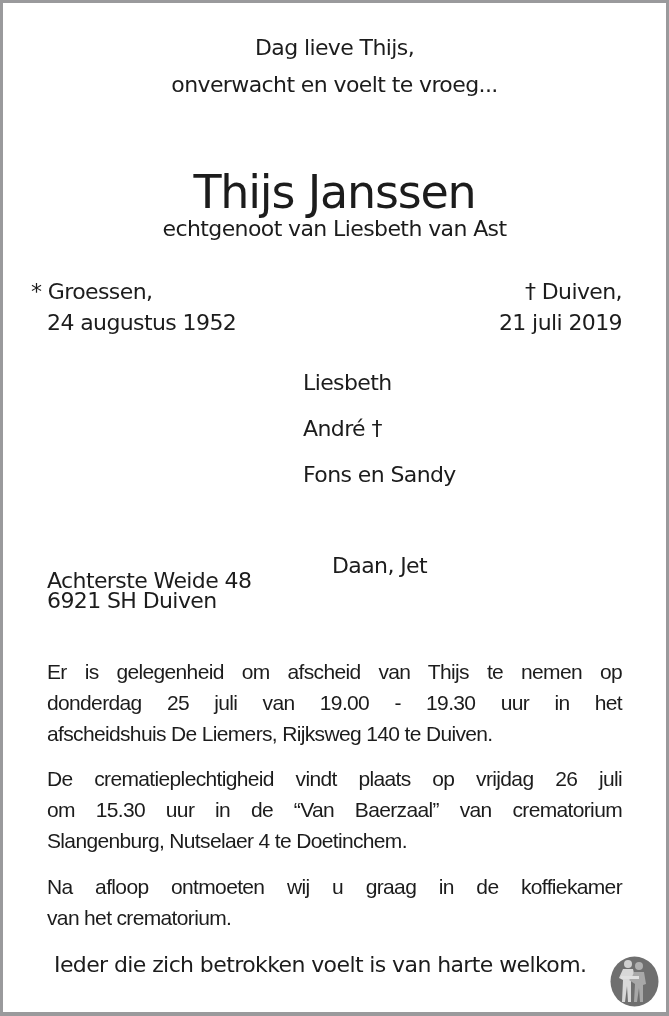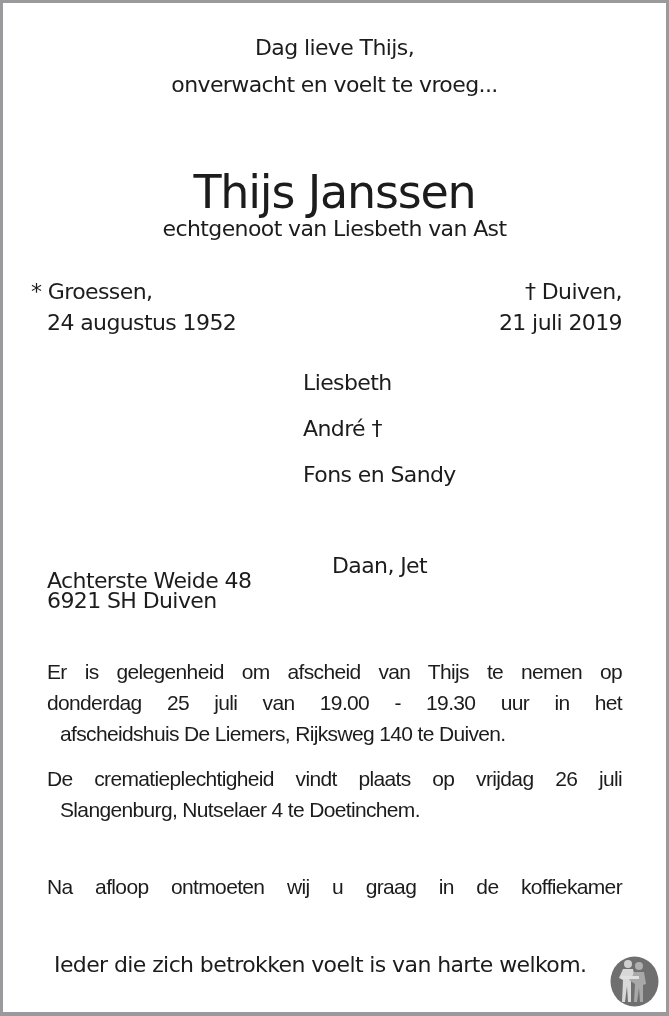--- a/index.html
+++ b/index.html
@@ -28,21 +28,21 @@
   .para {
     position: absolute;
     left: 47px; width: 575px;
     font-family: Liberation Sans, sans-serif;
     color: #1c1c1c;
     font-size: 21px;
     letter-spacing: -0.65px;
     line-height: 31px;
     text-align: justify;
   }
-  .para span.line { display: block; white-space: nowrap; margin-left: 13px; }
+  .para span.line { display: block; white-space: nowrap; }
   .para span.just { display: block; text-align: justify; text-align-last: justify; white-space: normal; }
   .logo {
     position: absolute; left: 609px; top: 956px;
     width: 51px; height: 51px;
   }
 </style>
 </head>
 <body>
 
 <div class="frame"></div>
@@ -69,25 +69,27 @@
 <div class="t" style="left:47px; top:590px;">6921 SH  Duiven</div>
 
 <div class="para" style="top:656px;">
   <span class="just">Er is gelegenheid om afscheid van Thijs te nemen op</span>
   <span class="just">donderdag 25 juli van 19.00 - 19.30 uur in het</span>
   <span class="line">afscheidshuis De Liemers, Rijksweg 140 te Duiven.</span>
 </div>
 
 <div class="para" style="top:763px;">
   <span class="just">De crematieplechtigheid vindt plaats op vrijdag 26 juli</span>
+  <span class="just">om 15.30 uur in de “Van Baerzaal” van crematorium</span>
   <span class="line">Slangenburg, Nutselaer 4 te Doetinchem.</span>
 </div>
 
 <div class="para" style="top:871px;">
   <span class="just">Na afloop ontmoeten wij u graag in de koffiekamer</span>
+  <span class="line">van het crematorium.</span>
 </div>
 
 <div class="t" style="left:54px; top:954px;">Ieder die zich betrokken voelt is van harte welkom.</div>
 
 <div class="logo">
   <svg width="51" height="51" viewBox="0 0 51 51">
     <ellipse cx="25.5" cy="25.5" rx="24" ry="25" fill="#6f6f6f"></ellipse>
 
     <circle cx="19" cy="8" r="4" fill="#d0d0d0"></circle>
     <path d="M14 13 L24 13 L26 22 L22 23 L22 46 L19 46 L18 30 L16 46 L13 46 L14 24 L10 22 Z" fill="#d8d8d8"></path>

